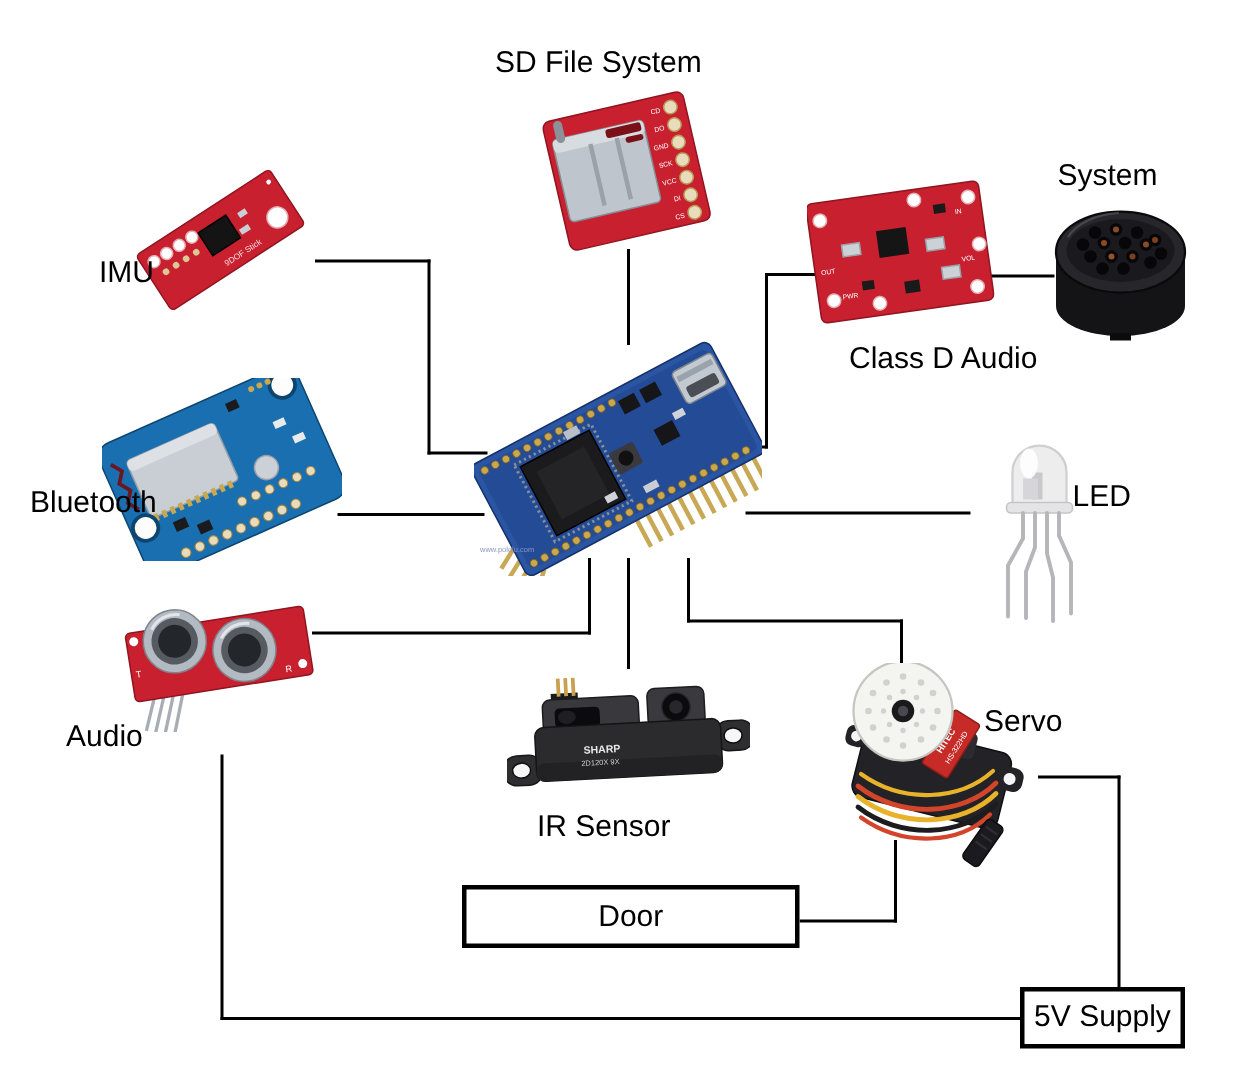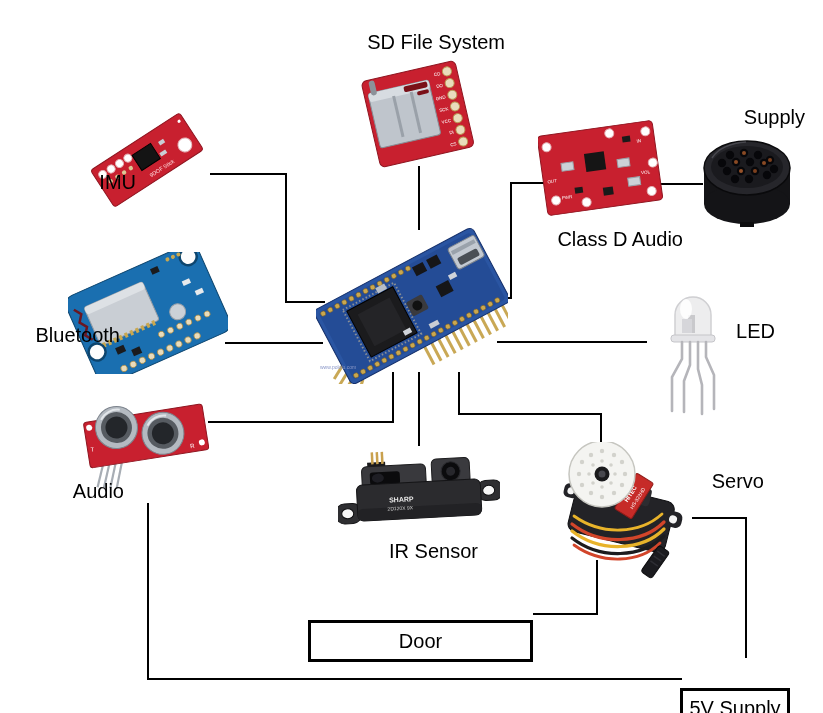--- a/index.html
+++ b/index.html
@@ -1,21 +1,21 @@
 <!DOCTYPE html>
 <html><head>
 <meta charset="utf-8">
 <style>
   html,body{margin:0;padding:0;}
   body{width:823px;height:713px;background:#fff;font-family:"Liberation Sans",sans-serif;overflow:hidden;}
   .canvas{position:relative;width:823px;height:713px;background:#fff;}
   .ln{position:absolute;background:#000;}
-  .lbl{position:absolute;font-size:20px;color:#000;text-align:right;white-space:nowrap;}
+  .lbl{position:absolute;font-size:20px;color:#000;text-align:left;white-space:nowrap;}
   .bbox{position:absolute;border:3px solid #000;background:#fff;box-sizing:border-box;
-        display:flex;align-items:center;justify-content:center;font-size:20px;color:#000;margin-top:30px;}
+        display:flex;align-items:center;justify-content:center;font-size:20px;color:#000;}
   .comp{position:absolute;}
   .tiny{position:absolute;font-size:5px;color:#8a97c8;letter-spacing:0;}
 </style>
 </head>
 <body>
 
 <div class="canvas">
 
   <div class="ln" style="left:210px;top:173px;width:77px;height:2px"></div>
   <div class="ln" style="left:285px;top:173px;width:2px;height:130px"></div>
@@ -414,21 +414,21 @@
     <g transform="rotate(35 100 118)">
       <rect x="94" y="104" width="13" height="32" rx="3" fill="#1b1b1f" stroke="#0c0c0e"></rect>
       <line x1="96" y1="110" x2="105" y2="110" stroke="#2e2e34" stroke-width="1.5"></line>
       <line x1="96" y1="116" x2="105" y2="116" stroke="#2e2e34" stroke-width="1.5"></line>
       <line x1="96" y1="122" x2="105" y2="122" stroke="#2e2e34" stroke-width="1.5"></line>
     </g>
   </svg>
 
   <div class="lbl" style="left:330px;top:31px;width:175px">SD File System</div>
   <div class="lbl" style="left:66px;top:171px;width:70px">IMU</div>
-  <div class="lbl" style="left:705px;top:106px;width:100px">Supply</div>
-  <div class="lbl" style="left:543px;top:228px;width:140px">Class D Audio</div>
+  <div class="lbl" style="left:705px;top:106px;width:100px">System</div>
+  <div class="lbl" style="left:566px;top:228px;width:140px">Class D Audio</div>
   <div class="lbl" style="left:20px;top:324px;width:100px">Bluetooth</div>
   <div class="lbl" style="left:715px;top:320px;width:60px">LED</div>
   <div class="lbl" style="left:44px;top:480px;width:80px">Audio</div>
   <div class="lbl" style="left:358px;top:540px;width:120px">IR Sensor</div>
-  <div class="lbl" style="left:684px;top:470px;width:80px">Servo</div>
+  <div class="lbl" style="left:656px;top:470px;width:80px">Servo</div>
 
 </div>
 
 </body></html>

